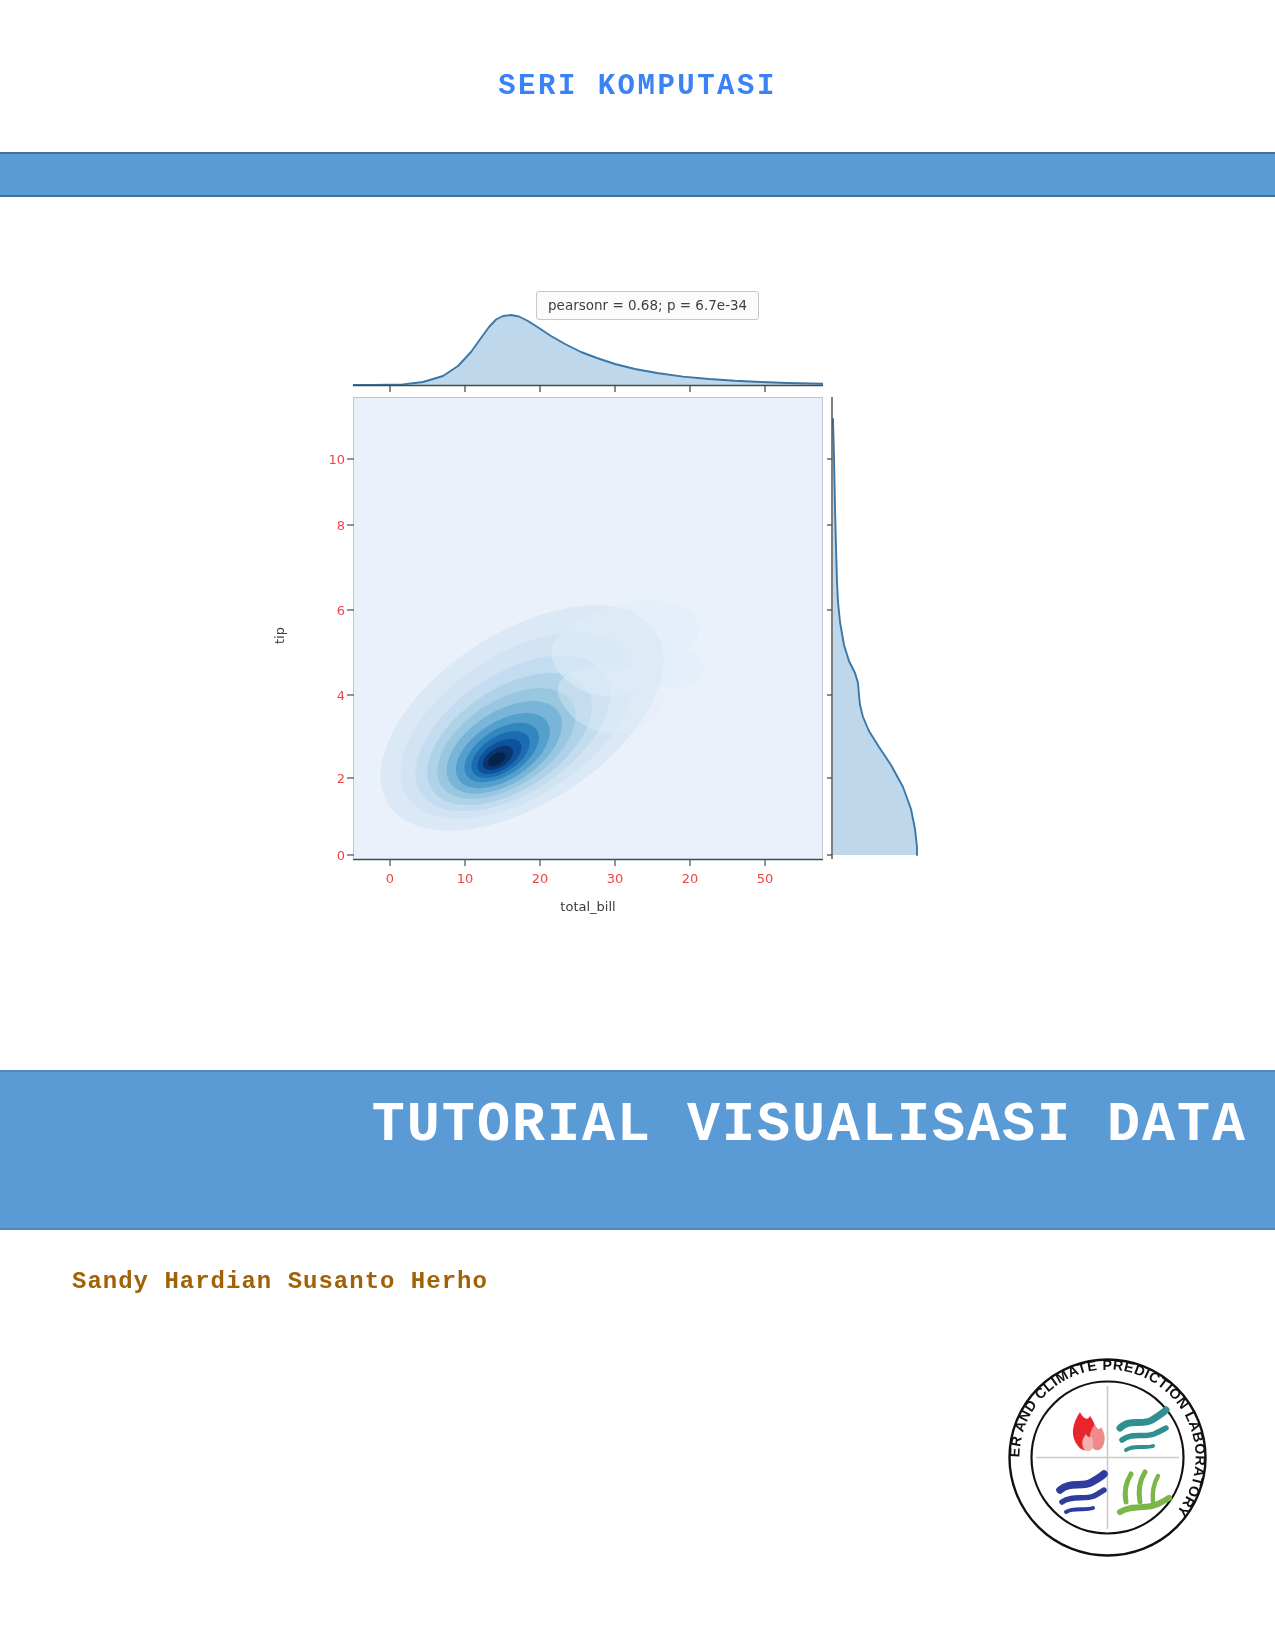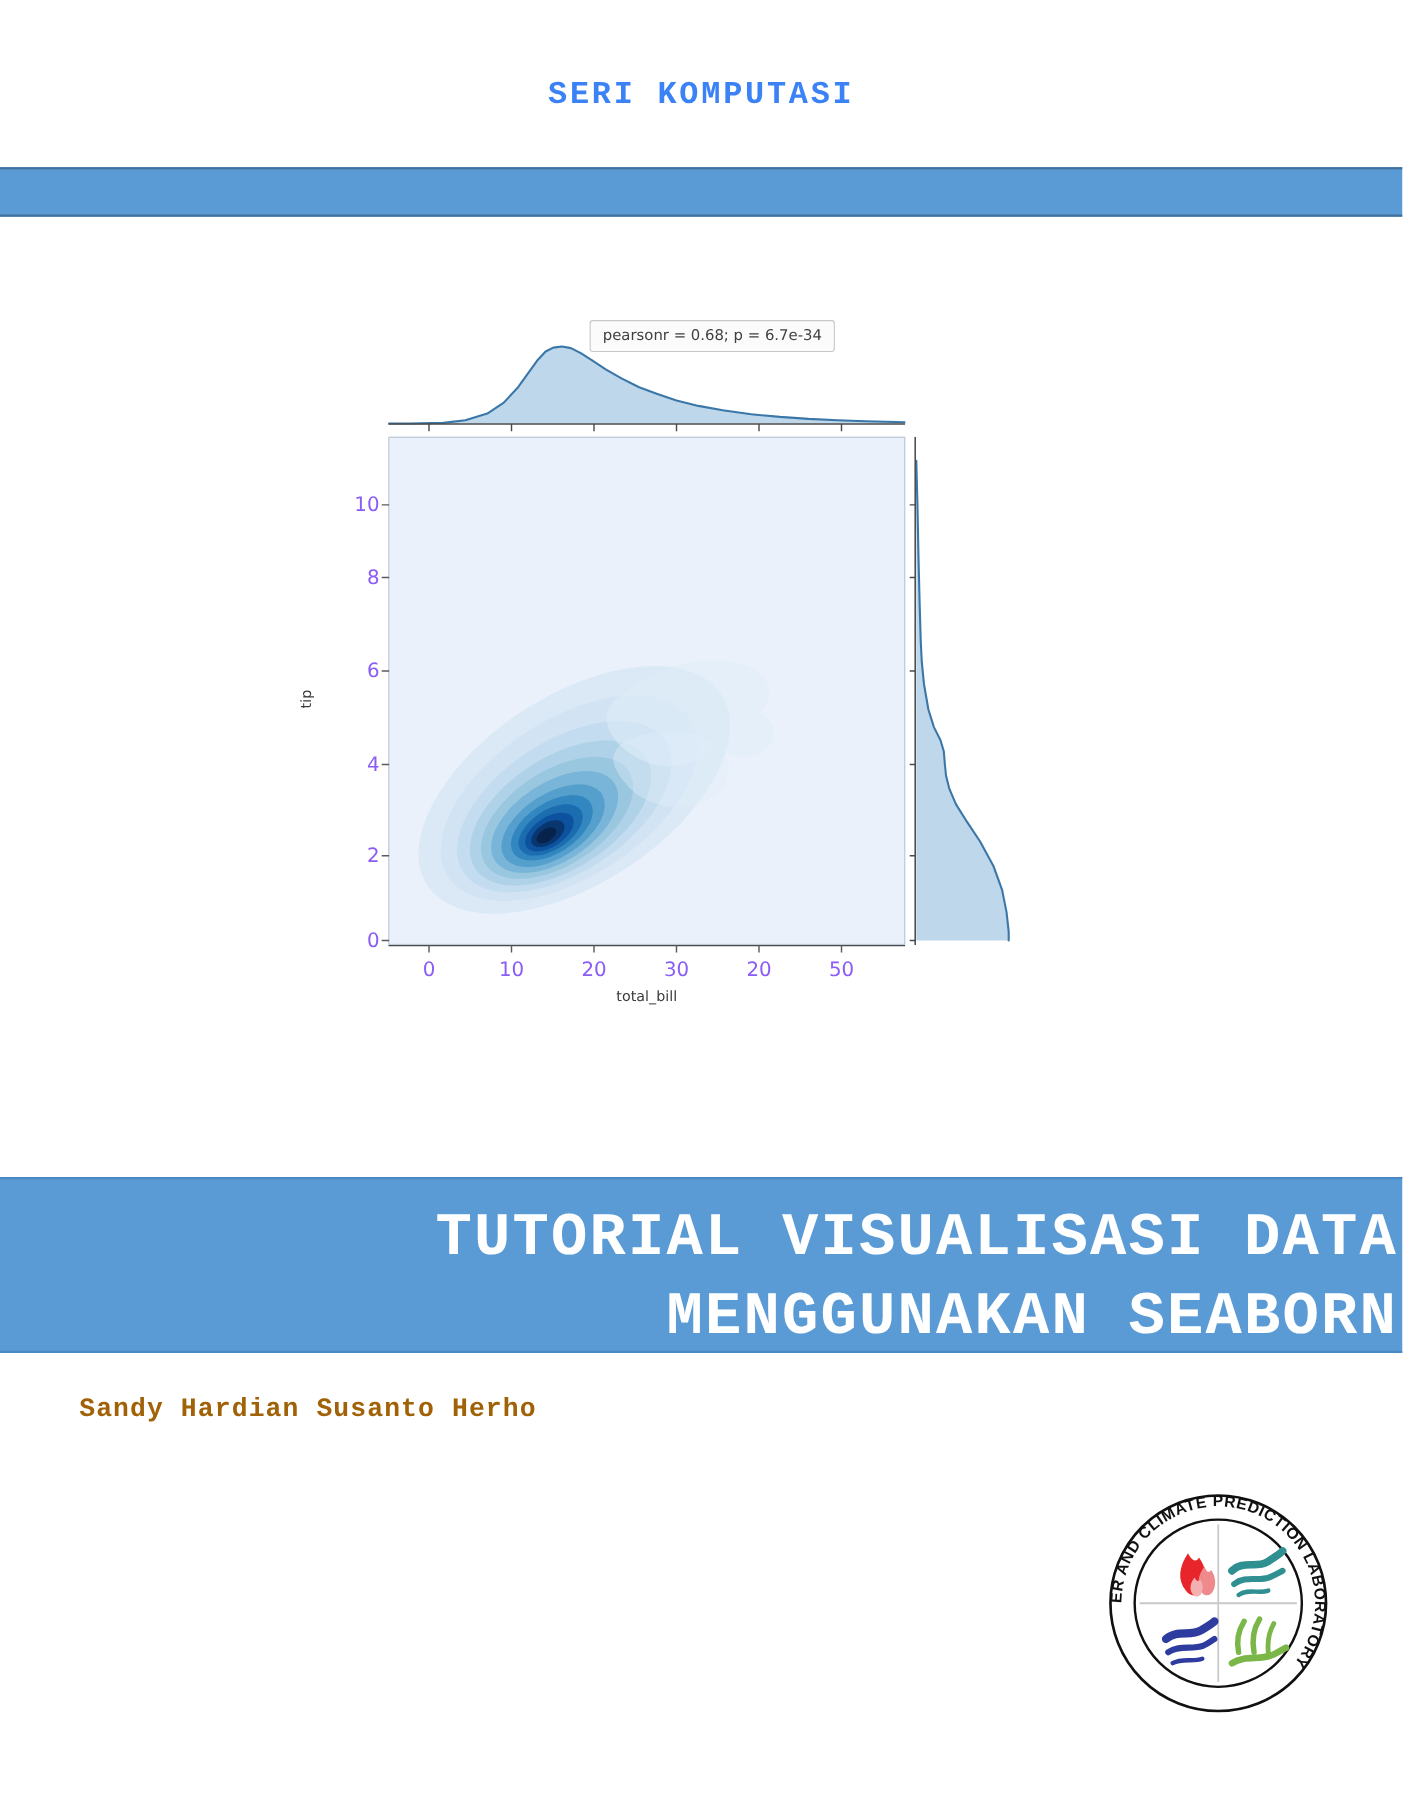--- a/index.html
+++ b/index.html
@@ -64,22 +64,22 @@
   .right-marg{
     position:absolute;
     left:542px;top:112px;
     width:98px;height:462px;
   }
 
   
   .tick{
     position:absolute;
     font-family:"DejaVu Sans", sans-serif;
-    font-size:18px;
-    color:#8b5cf6;
+    font-size:13px;
+    color:#ef4444;
     white-space:nowrap;
   }
   .ytick{right:0;transform:translateY(-50%);text-align:right;}
   .xtick{transform:translateX(-50%);}
 
   .axis-label{
     position:absolute;
     font-family:"DejaVu Sans", sans-serif;
     font-size:13px;
     color:#3b3b3b;
@@ -114,21 +114,21 @@
     position:absolute;
     left:0;top:1070px;
     width:1275px;height:160px;
     background:#5b9bd5;
     border-top:2px solid #4a89c4;
     border-bottom:2px solid #4a89c4;
     box-sizing:border-box;
   }
   .title-line{
     position:absolute;
-    right:4px;
+    right:28px;
     color:#ffffff;
     font-family:"Liberation Mono", monospace;
     font-weight:bold;
     font-size:55px;
     letter-spacing:2px;
     line-height:1;
     white-space:nowrap;
   }
   .title-1{top:26px;}
   .title-2{top:98px;}
@@ -275,21 +275,20 @@
       </svg>
     </div>
 
     <div class="annot">pearsonr = 0.68; p = 6.7e-34</div>
 
   </div>
 </div>
 
 <div class="title-band">
   <div class="title-line title-1">TUTORIAL VISUALISASI DATA</div>
-  <div class="title-line title-2">MENGGUNAKAN SEABORN</div>
 </div>
 
 <div class="author">Sandy Hardian Susanto Herho</div>
 
 <div class="logo">
   <svg viewBox="0 0 215 215">
     <defs>
       <path id="ringTop" d="M 107.5,107.5 m -88,0 a 88,88 0 1,1 176,0 a 88,88 0 1,1 -176,0"></path>
     </defs>
 

